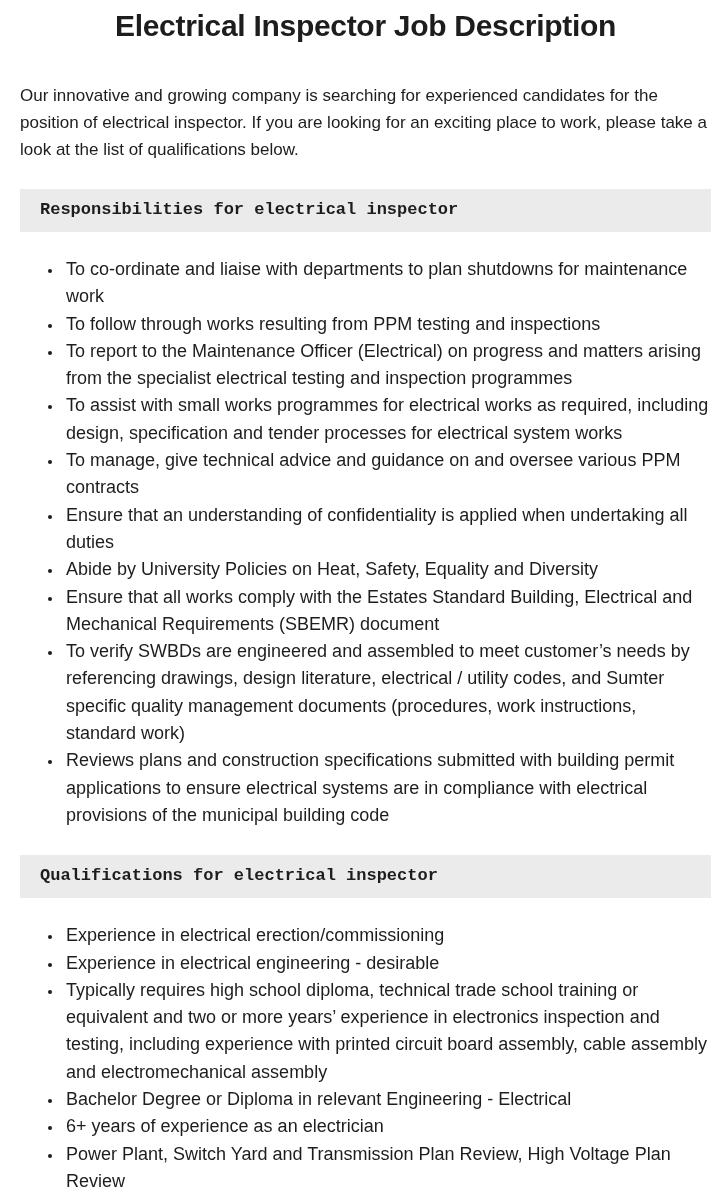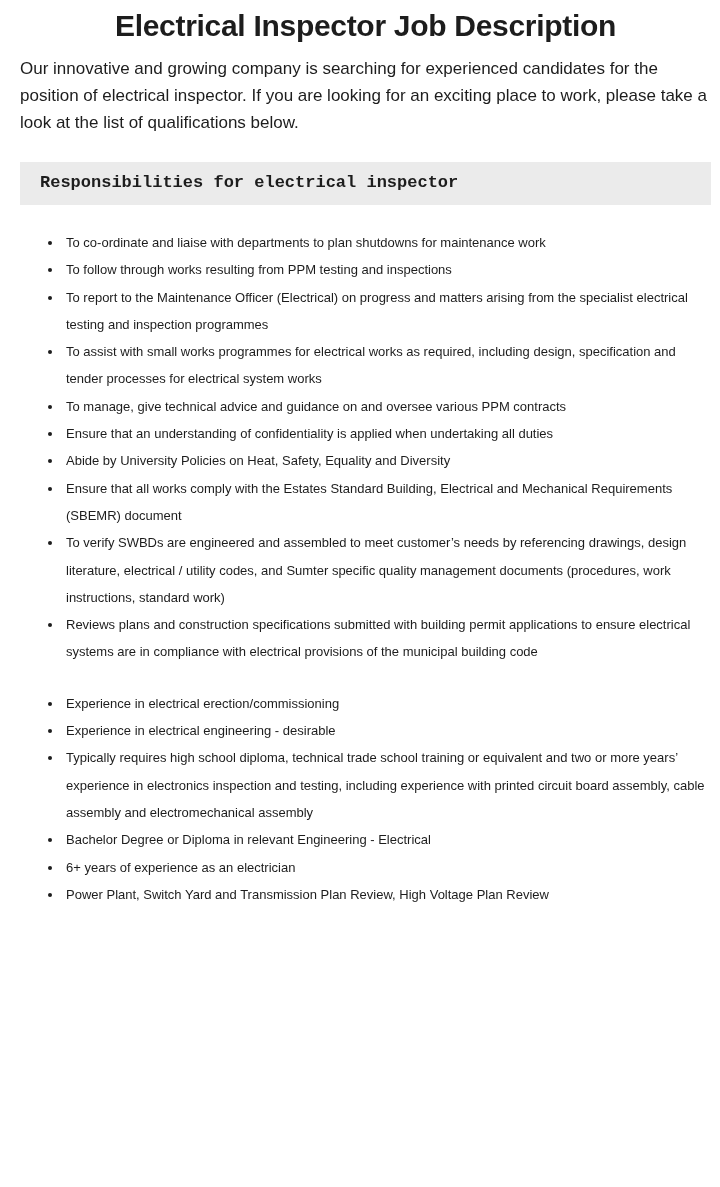--- a/index.html
+++ b/index.html
@@ -16,38 +16,38 @@
   }
   .page-title {
     font-size: 30px;
     font-weight: 700;
     text-align: center;
     letter-spacing: -0.3px;
     line-height: 36px;
     margin-top: 2px;
   }
   .intro {
-    margin-top: 11px;
+    margin-top: 38px;
     font-size: 17px;
     line-height: 27px;
   }
   .section-bar {
     margin-top: 26px;
     background: var(--bar-bg, #ebebeb);
     padding: 11px 20px 12px 20px;
     font-size: 17px;
     font-weight: 700;
     line-height: 20px;
     font-family: Liberation Mono, monospace;
   }
   ul.bullets {
     margin-top: 24px;
     padding-left: 43px;
     list-style: disc outside;
-    font-size: 13px;
+    font-size: 18px;
     line-height: 27.3px;
   }
   ul.bullets li { padding-left: 3px; }
   ul.bullets li::marker { font-size: 14px; }
 </style>
 </head>
 <body>
 
 <div class="page">
 
@@ -63,20 +63,21 @@
     <li>To report to the Maintenance Officer (Electrical) on progress and matters arising from the specialist electrical testing and inspection programmes</li>
     <li>To assist with small works programmes for electrical works as required, including design, specification and tender processes for electrical system works</li>
     <li>To manage, give technical advice and guidance on and oversee various PPM contracts</li>
     <li>Ensure that an understanding of confidentiality is applied when undertaking all duties</li>
     <li>Abide by University Policies on Heat, Safety, Equality and Diversity</li>
     <li>Ensure that all works comply with the Estates Standard Building, Electrical and Mechanical Requirements (SBEMR) document</li>
     <li>To verify SWBDs are engineered and assembled to meet customer’s needs by referencing drawings, design literature, electrical / utility codes, and Sumter specific quality management documents (procedures, work instructions, standard work)</li>
     <li>Reviews plans and construction specifications submitted with building permit applications to ensure electrical systems are in compliance with electrical provisions of the municipal building code</li>
   </ul>
 
+  <div class="section-bar">Qualifications for electrical inspector</div>
 
   <ul class="bullets">
     <li>Experience in electrical erection/commissioning</li>
     <li>Experience in electrical engineering - desirable</li>
     <li>Typically requires high school diploma, technical trade school training or equivalent and two or more years’ experience in electronics inspection and testing, including experience with printed circuit board assembly, cable assembly and electromechanical assembly</li>
     <li>Bachelor Degree or Diploma in relevant Engineering - Electrical</li>
     <li>6+ years of experience as an electrician</li>
     <li>Power Plant, Switch Yard and Transmission Plan Review, High Voltage Plan Review</li>
   </ul>
 

